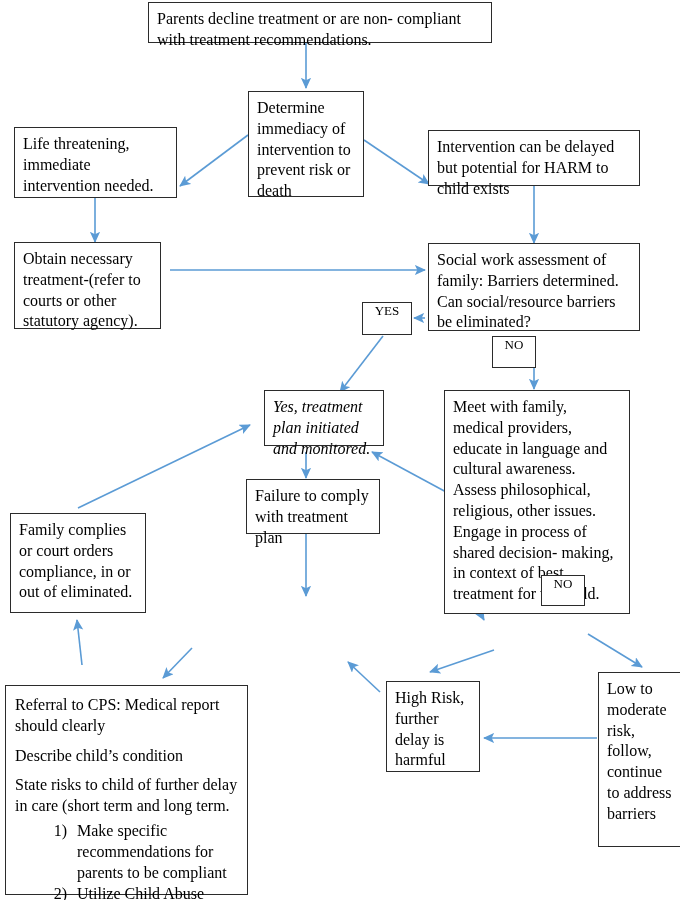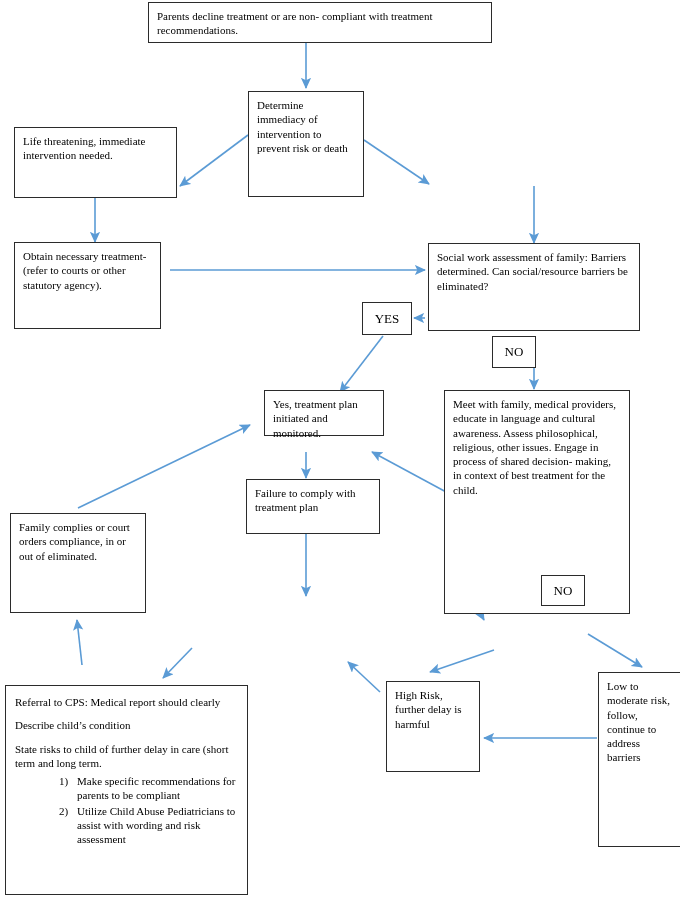--- a/index.html
+++ b/index.html
@@ -24,38 +24,37 @@
     top: 0;
     width: 680px;
     height: 900px;
     pointer-events: none;
   }
   .node {
     position: absolute;
     box-sizing: border-box;
     border: 1px solid #2b2b2b;
     background: #ffffff;
-    font-size: 11px;
+    font-size: 16px;
     line-height: 1.30;
     padding: 6px 8px 4px 8px;
     z-index: 2;
   }
   .node.pad-tight {
     padding: 4px 6px 3px 8px;
     font-family: Liberation Serif, serif;
   }
   .label-box {
     position: absolute;
     box-sizing: border-box;
     border: 1px solid #2b2b2b;
     background: #ffffff;
     font-size: 13px;
     line-height: 1.2;
     display: flex;
-    align-items: center;
     justify-content: center;
     z-index: 3;
   }
   .referral p {
     margin: 0 0 9px 0;
   }
   .referral p.last {
     margin-bottom: 4px;
   }
   .referral ol {
@@ -133,38 +132,41 @@
   </div>
 
   <div class="node" style="left:248px; top:91px; width:116px; height:106px;">
     <span>Determine immediacy of intervention to prevent risk or death</span>
   </div>
 
   <div class="node" style="left:14px; top:127px; width:163px; height:71px;">
     <span>Life threatening, immediate intervention needed.</span>
   </div>
 
+  <div class="node" style="left:428px; top:130px; width:212px; height:56px;">
+    <span>Intervention can be delayed but potential for HARM to child exists</span>
+  </div>
 
   <div class="node" style="left:14px; top:242px; width:147px; height:87px;">
     <span>Obtain necessary treatment-(refer to courts or other statutory agency).</span>
   </div>
 
   <div class="node" style="left:428px; top:243px; width:212px; height:88px;">
     <span>Social work assessment of family: Barriers determined. Can social/resource barriers be eliminated?</span>
   </div>
 
   <div class="label-box" style="left:362px; top:302px; width:50px; height:33px;">
     <span>YES</span>
   </div>
 
   <div class="label-box" style="left:492px; top:336px; width:44px; height:32px;">
     <span>NO</span>
   </div>
 
-  <div class="node" style="left:264px; top:390px; width:120px; height:46px;">
+  <div class="node" style="left:264px; top:390px; width:120px; height:56px;font-style:italic;">
     <span>Yes, treatment plan initiated and monitored.</span>
   </div>
 
   <div class="node" style="left:444px; top:390px; width:186px; height:224px;">
     <span>Meet with family, medical providers, educate in language and cultural awareness. Assess philosophical, religious, other issues. Engage in process of shared decision- making, in context of best treatment for the child.</span>
   </div>
 
   <div class="node" style="left:246px; top:479px; width:134px; height:55px;">
     <span>Failure to comply with treatment plan</span>
   </div>

